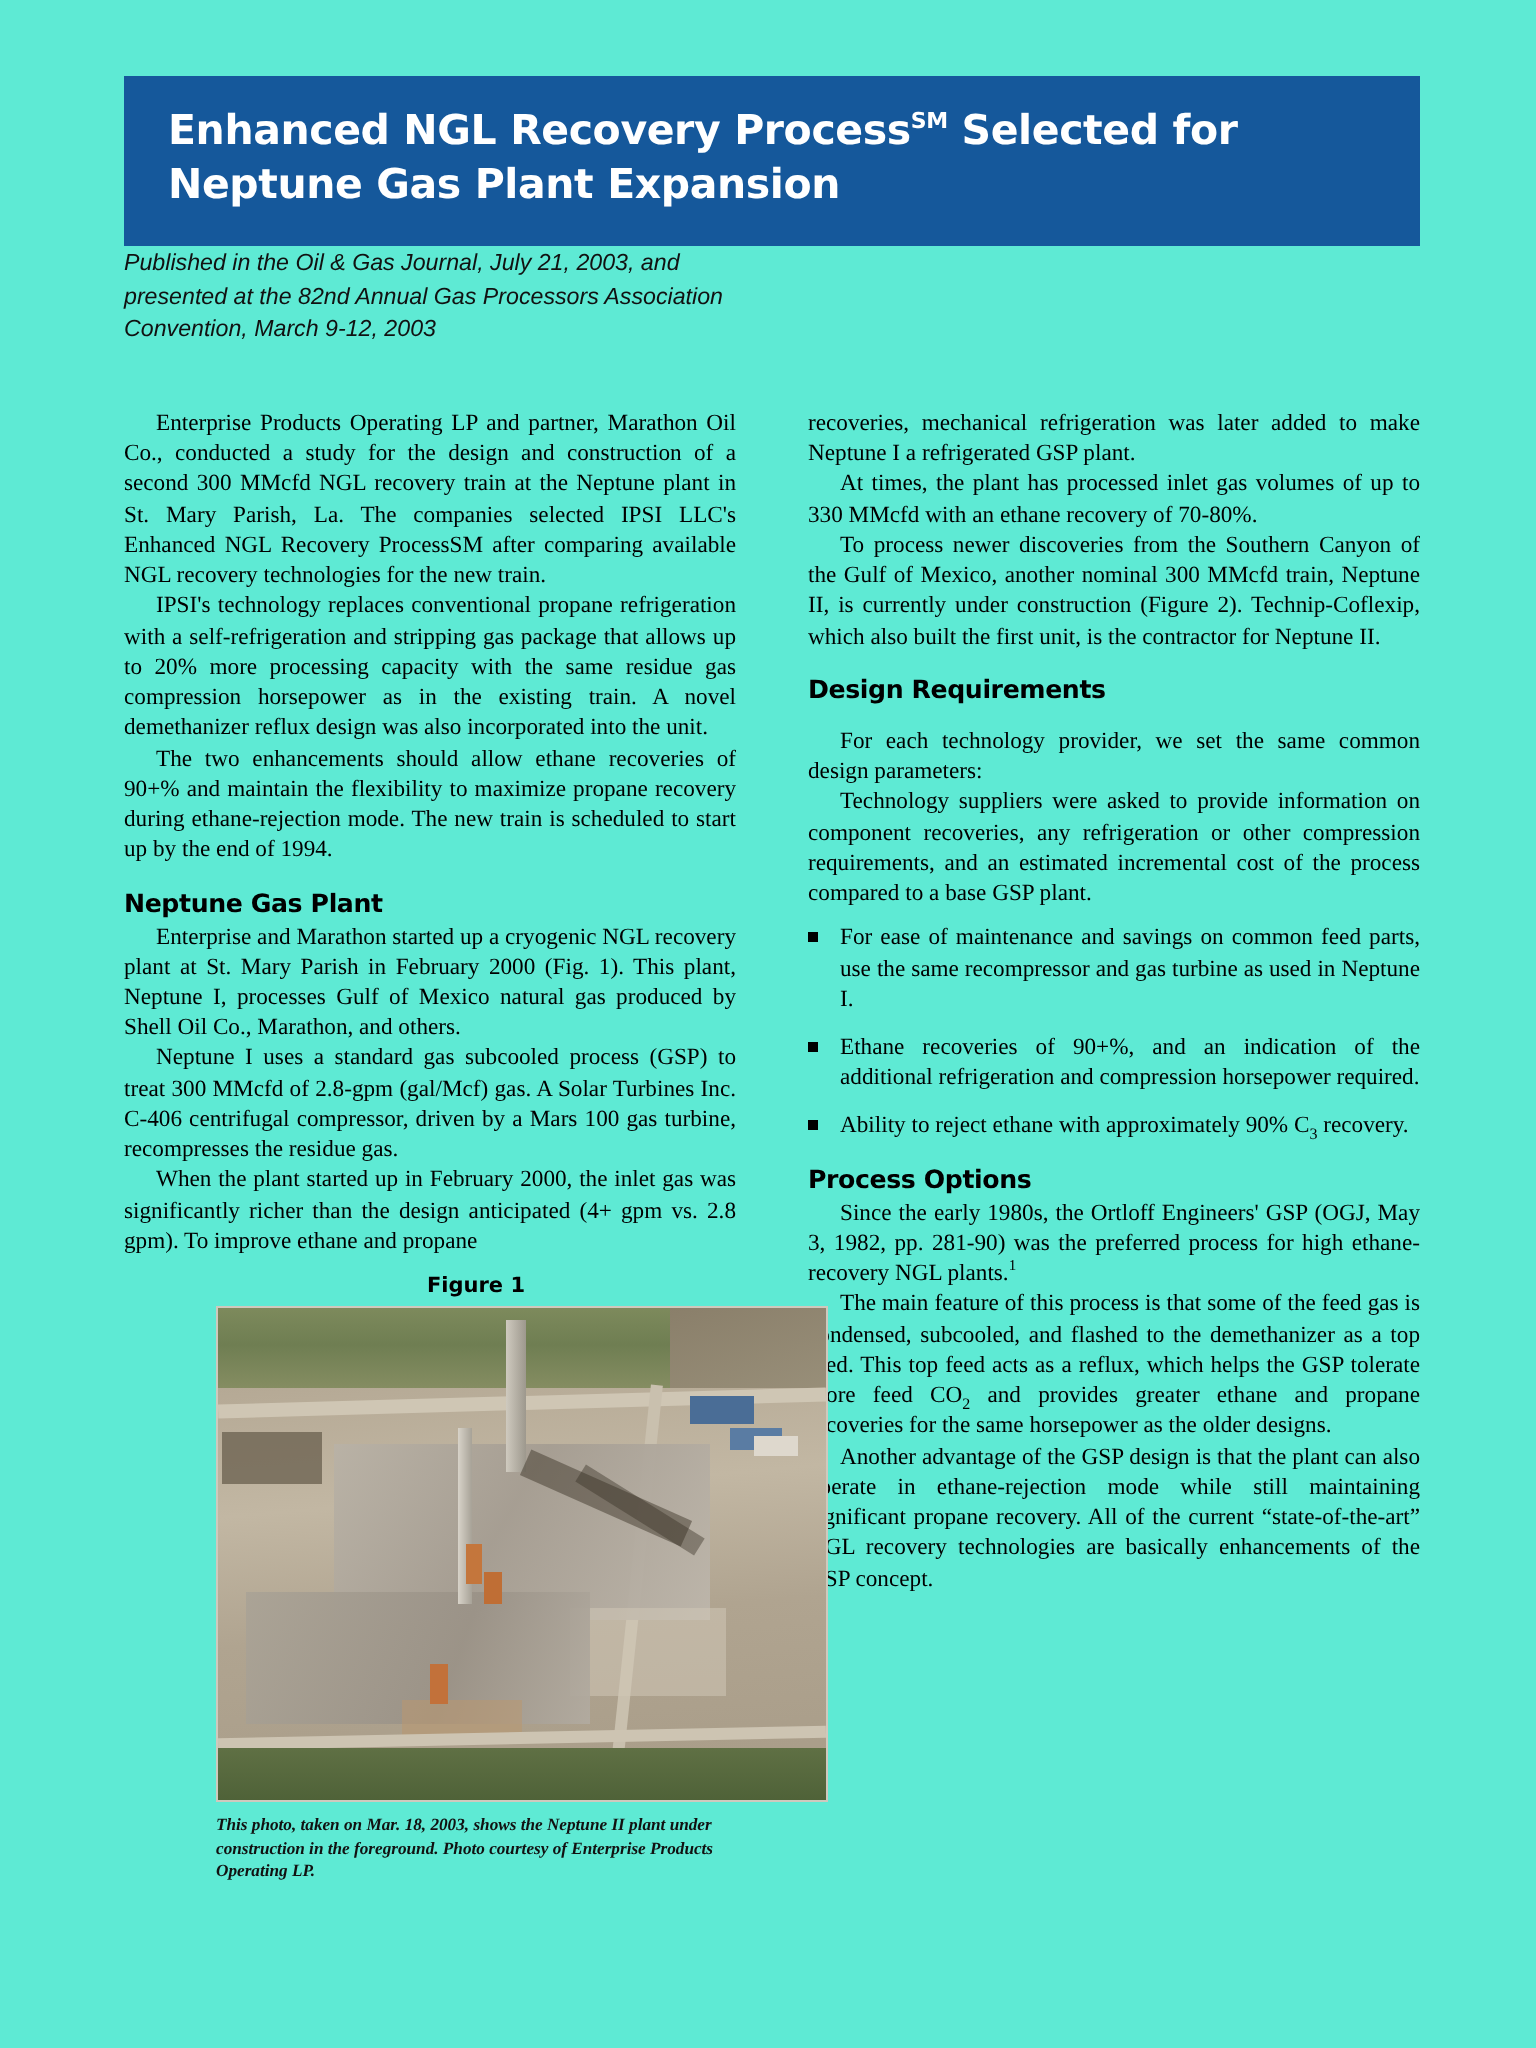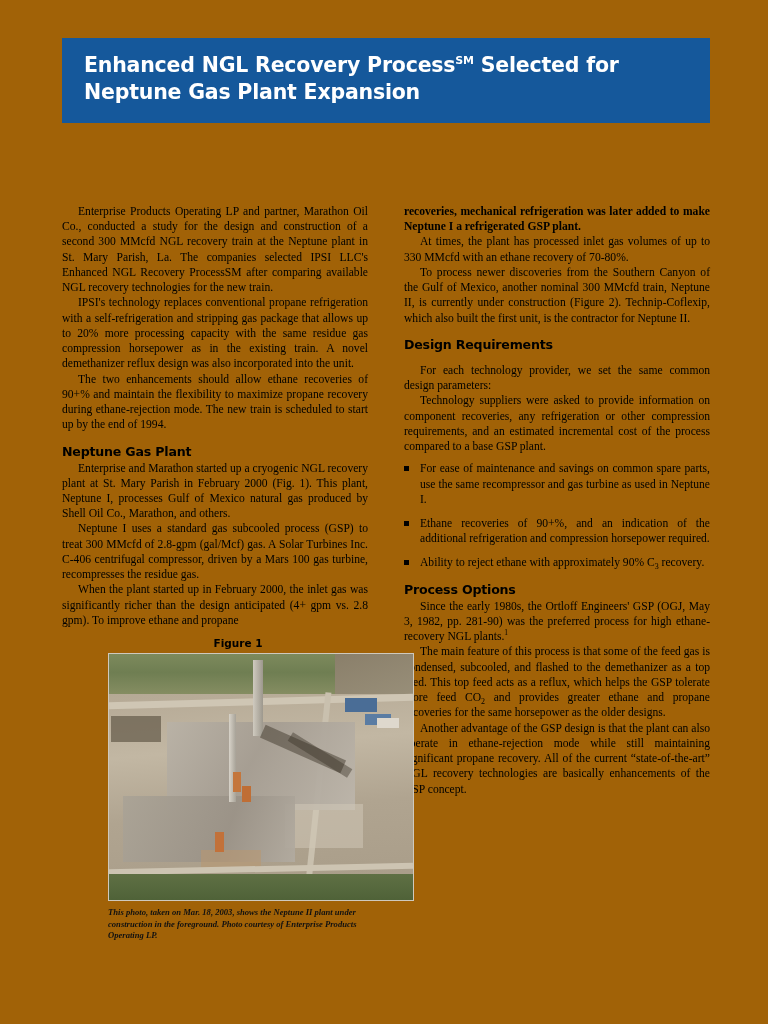--- a/index.html
+++ b/index.html
@@ -11,21 +11,21 @@
     width: 768px;
     height: 1024px;
     font-family: "Liberation Serif", serif;
     color: #000000;
     overflow: hidden;
   }
   .page {
     position: relative;
     width: 768px;
     height: 1024px;
-    background: #a16207;
+    background: #5eead4;
     box-sizing: border-box;
     padding: 0;
   }
   
   .banner {
     position: absolute;
     left: 62px;
     top: 38px;
     width: 648px;
     background: #15589b;
@@ -85,21 +85,21 @@
     width: 306px;
   }
   p.body {
     margin: 0;
     font-size: 11.6px;
     line-height: 1.315;
     text-align: justify;
     text-indent: 16px;
     hyphens: auto;
   }
-  p.body.noindent { text-indent: 0; font-weight: bold; }
+  p.body.noindent { text-indent: 0; }
   h2.section {
     font-family: "DejaVu Sans", sans-serif;
     font-weight: bold;
     font-size: 12.6px;
     margin: 11px 0 2px 0;
     letter-spacing: -0.2px;
   }
   ul.bullets {
     list-style: none;
     margin: 7px 0 0 0;
@@ -250,20 +250,21 @@
 </head>
 <body>
 
 <div class="page">
 
   <div class="banner">
     <div class="banner-title"><span>Enhanced NGL Recovery Process</span><sup>SM</sup><span> Selected for</span><br><span>Neptune Gas Plant Expansion</span></div>
   </div>
 
   <div class="meta-row">
+    <div class="pub-info">Published in the Oil &amp; Gas Journal, July 21, 2003, and presented at the 82nd Annual Gas Processors Association Convention, March 9-12, 2003</div>
   </div>
 
   <div class="columns">
 
     <div class="col">
       <p class="body">Enterprise Products Operating LP and partner, Marathon Oil Co., conducted a study for the design and construction of a second 300 MMcfd NGL recovery train at the Neptune plant in St. Mary Parish, La. The companies selected IPSI LLC's Enhanced NGL Recovery ProcessSM after comparing available NGL recovery technologies for the new train.</p>
       <p class="body">IPSI's technology replaces conventional propane refrigeration with a self-refrigeration and stripping gas package that allows up to 20% more processing capacity with the same residue gas compression horsepower as in the existing train. A novel demethanizer reflux design was also incorporated into the unit.</p>
       <p class="body">The two enhancements should allow ethane recoveries of 90+% and maintain the flexibility to maximize propane recovery during ethane-rejection mode. The new train is scheduled to start up by the end of 1994.</p>
 
       <h2 class="section">Neptune Gas Plant</h2>
@@ -304,21 +305,21 @@
     <div class="col">
       <p class="body noindent">recoveries, mechanical refrigeration was later added to make Neptune I a refrigerated GSP plant.</p>
       <p class="body">At times, the plant has processed inlet gas volumes of up to 330 MMcfd with an ethane recovery of 70-80%.</p>
       <p class="body">To process newer discoveries from the Southern Canyon of the Gulf of Mexico, another nominal 300 MMcfd train, Neptune II, is currently under construction (Figure 2). Technip-Coflexip, which also built the first unit, is the contractor for Neptune II.</p>
 
       <h2 class="section">Design Requirements</h2>
       <p class="body" style="margin-top:11px">For each technology provider, we set the same common design parameters:</p>
       <p class="body">Technology suppliers were asked to provide information on component recoveries, any refrigeration or other compression requirements, and an estimated incremental cost of the process compared to a base GSP plant.</p>
 
       <ul class="bullets">
-        <li>For ease of maintenance and savings on common spare parts, use the same recompressor and gas turbine as used in Neptune I.</li>
+        <li>For ease of maintenance and savings on common feed parts, use the same recompressor and gas turbine as used in Neptune I.</li>
         <li>Ethane recoveries of 90+%, and an indication of the additional refrigeration and compression horsepower required.</li>
         <li><span>Ability to reject ethane with approximately 90% C</span><sub>3</sub><span> recovery.</span></li>
       </ul>
 
       <h2 class="section">Process Options</h2>
       <p class="body"><span>Since the early 1980s, the Ortloff Engineers' GSP (OGJ, May 3, 1982, pp. 281-90) was the preferred process for high ethane-recovery NGL plants.</span><sup class="ref">1</sup></p>
       <p class="body"><span>The main feature of this process is that some of the feed gas is condensed, subcooled, and flashed to the demethanizer as a top feed. This top feed acts as a reflux, which helps the GSP tolerate more feed CO</span><sub>2</sub><span> and provides greater ethane and propane recoveries for the same horsepower as the older designs.</span></p>
       <p class="body">Another advantage of the GSP design is that the plant can also operate in ethane-rejection mode while still maintaining significant propane recovery. All of the current “state-of-the-art” NGL recovery technologies are basically enhancements of the GSP concept.</p>
     </div>
 

